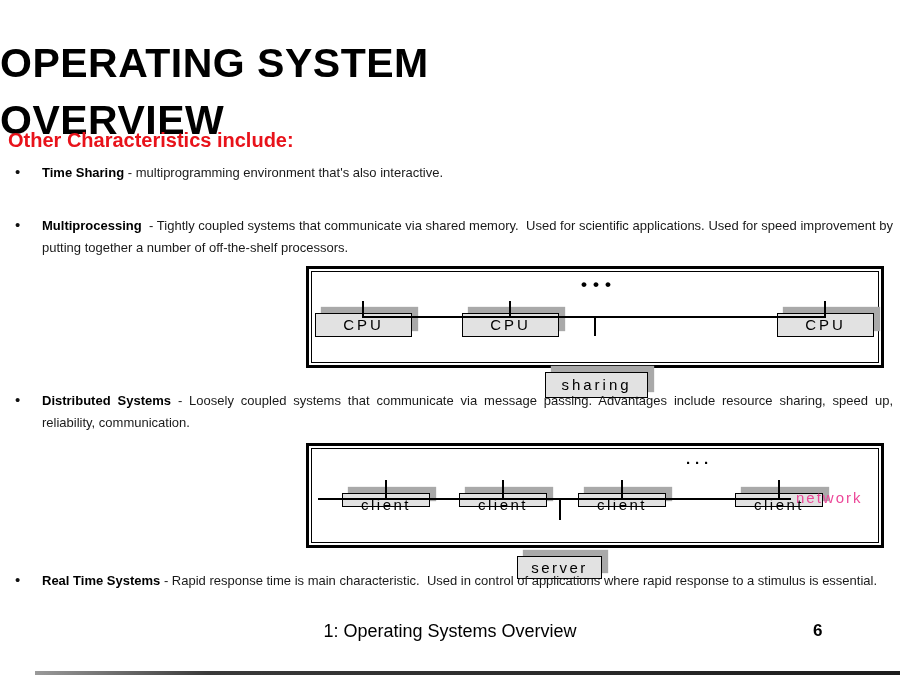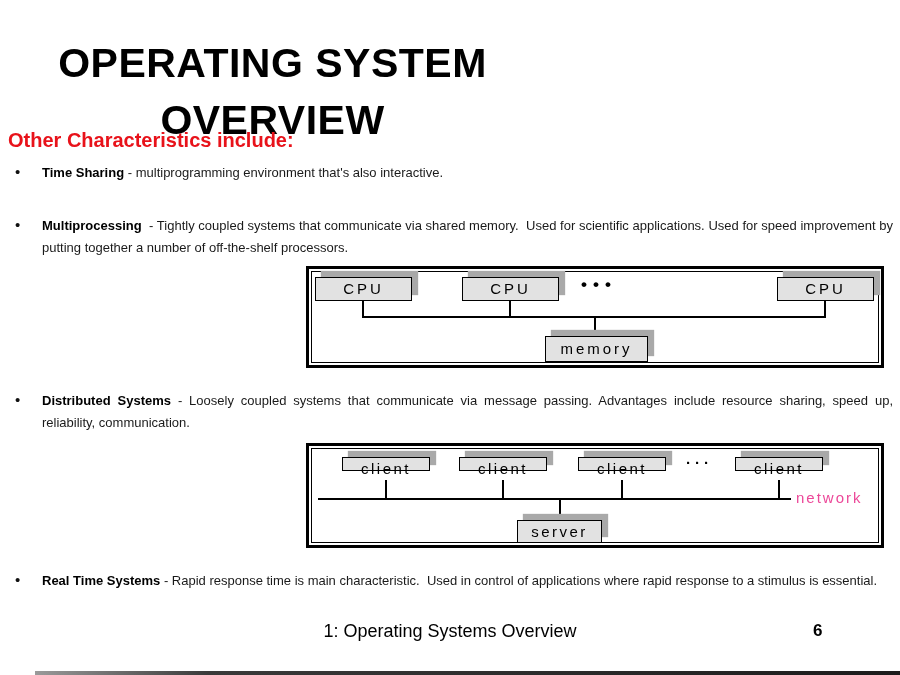--- a/index.html
+++ b/index.html
@@ -7,21 +7,21 @@
     --box-fill:#e2e2e2;
     --box-shadow:#a9a9a9;
   }
   html,body{margin:0;padding:0;background:#fff;}
   .slide{
     position:relative;width:900px;height:675px;background:#ffffff;
     overflow:hidden;font-family:"Liberation Sans",sans-serif;color:#111;
   }
   
   .title{
-    position:absolute;left:0;top:8px;width:545px;text-align:center;
+    position:absolute;left:0;top:8px;width:545px;
     font-size:41px;font-weight:bold;line-height:1.38;color:#000;letter-spacing:.5px;
   }
   .title span{display:block;}
   .subtitle{
     position:absolute;left:595px;top:52px;width:260px;
     font-size:30px;font-weight:bold;color:var(--accent-red);letter-spacing:.3px;
   }
   .section-heading{
     position:absolute;left:8px;top:129px;
     font-size:20px;font-weight:bold;color:var(--accent-red);
@@ -47,20 +47,21 @@
   .diag2{top:443px;height:105px;}
   .inner-frame{
     position:absolute;left:2px;right:2px;top:2px;bottom:2px;
     border:1px solid #000;pointer-events:none;
   }
   .node{
     position:absolute;background:var(--box-fill);border:1.5px solid #000;
     box-sizing:border-box;text-align:center;color:#000;
     font-size:15px;letter-spacing:3px;
     box-shadow:6px -6px 1px var(--box-shadow);
+    margin-top:36px;
   }
   .wire{position:absolute;background:#000;}
   .hwire{height:2px;} .vwire{width:2px;}
   .dots{
     position:absolute;font-weight:bold;color:#000;
   }
   .dots1{left:272px;top:6px;font-size:17px;letter-spacing:6px;}
   .dots2{left:377px;top:8px;font-size:15px;letter-spacing:4px;}
   
   .cpu{width:97px;height:24px;line-height:22px;top:8px;}
@@ -116,21 +117,21 @@
     <div class="node cpu cpu-2">CPU</div>
     <div class="dots dots1">•••</div>
     <div class="node cpu cpu-3">CPU</div>
 
     <div class="wire vwire" style="left:53px;top:32px;height:15px;"></div>
     <div class="wire vwire" style="left:200px;top:32px;height:15px;"></div>
     <div class="wire vwire" style="left:515px;top:32px;height:15px;"></div>
     <div class="wire hwire" style="left:53px;top:47px;width:464px;"></div>
     <div class="wire vwire" style="left:285px;top:47px;height:20px;"></div>
 
-    <div class="node memory">memory</div>
+    <div class="node memory">sharing</div>
   </div>
 
   <div class="bullet b3">
     <span class="dot">•</span>
     <div class="btext"><b>Distributed Systems</b><span class="rest"> - Loosely coupled systems that communicate via message passing. Advantages include resource sharing, speed up, reliability, communication.</span></div>
   </div>
 
   <div class="diagram diag2">
     <div class="inner-frame"></div>
 

